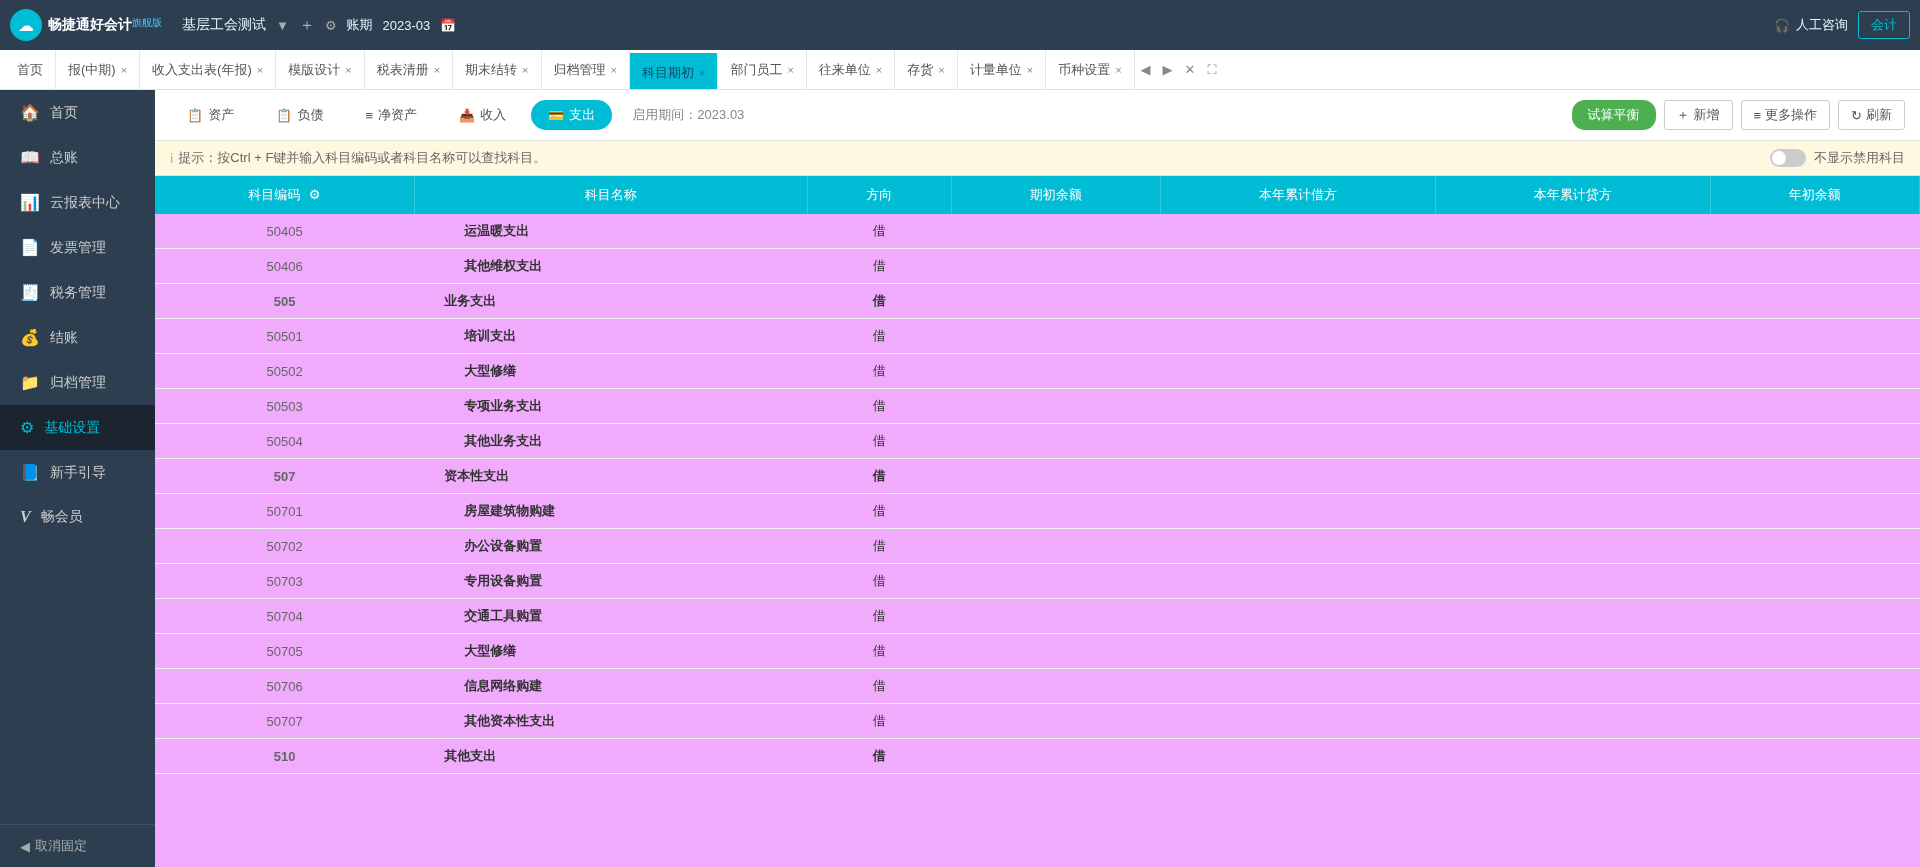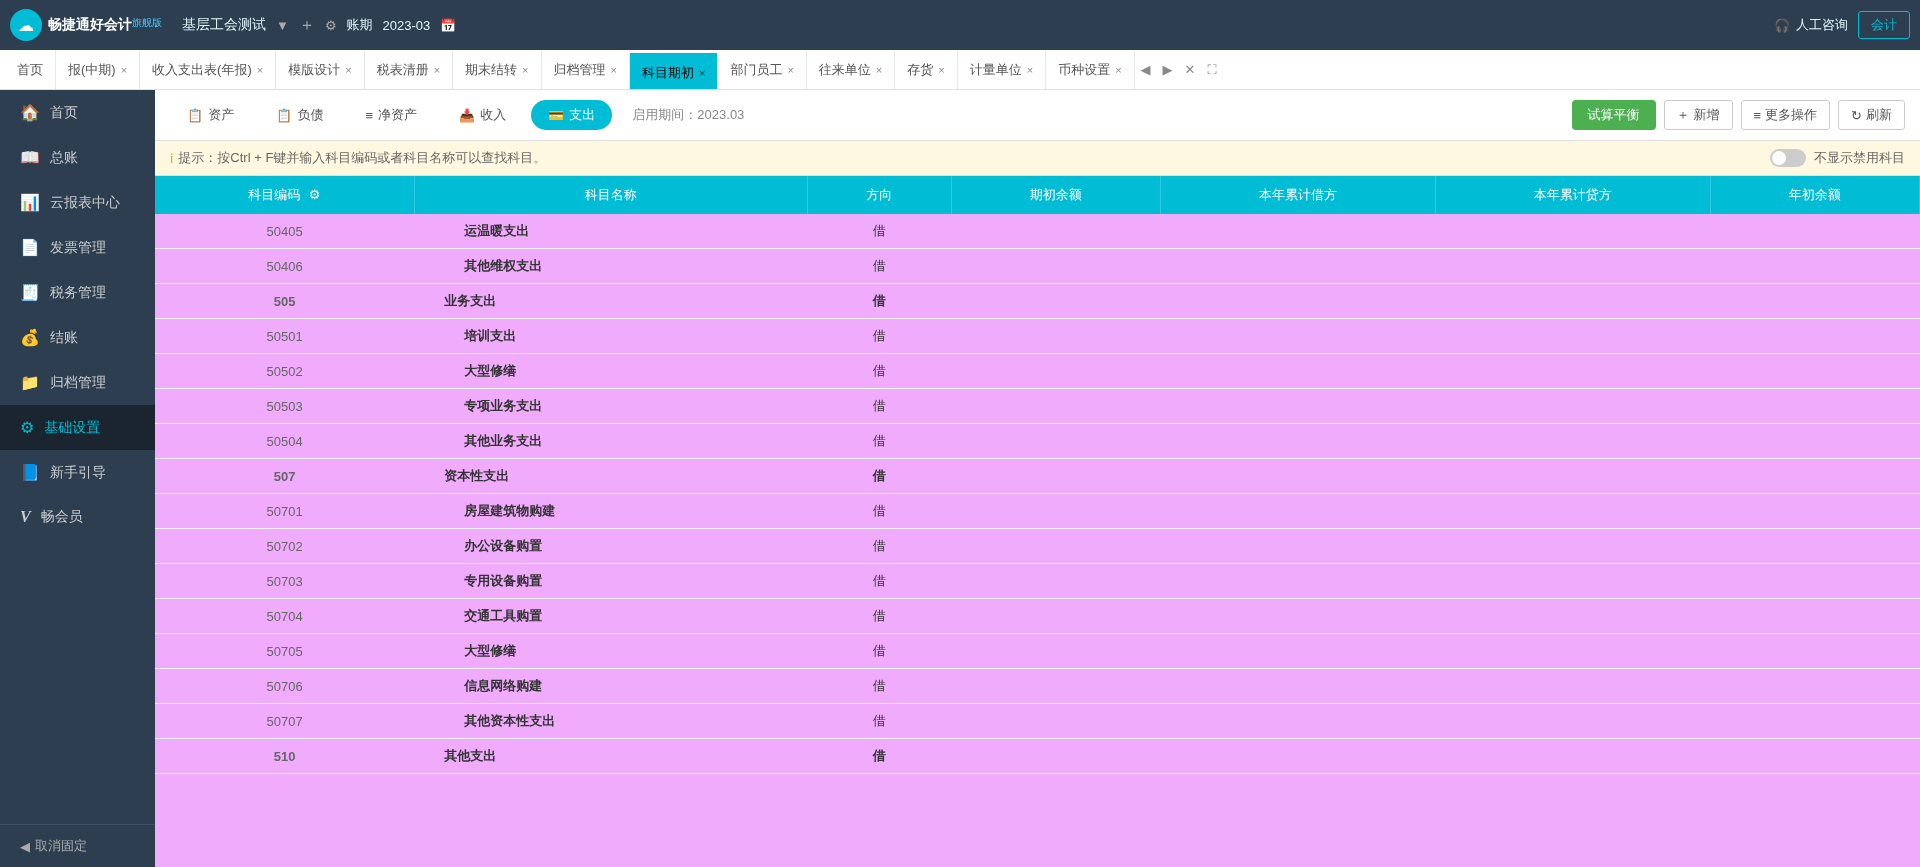--- a/index.html
+++ b/index.html
@@ -24,21 +24,21 @@
       display: flex; align-items: center;
       background: #fff; border-bottom: 1px solid #e0e0e0;
       height: 40px; padding: 0 5px; overflow: hidden;
     }
     .tab-item {
       display: flex; align-items: center; gap: 5px;
       padding: 0 12px; height: 40px; cursor: pointer;
       font-size: 13px; color: #555; border-right: 1px solid #e8e8e8;
       white-space: nowrap;
     }
-    .tab-item.active { background: #00bcd4; color: #000000; margin-top: 6px; }
+    .tab-item.active { background: #00bcd4; color: #0c4a6e; margin-top: 6px; }
     .tab-item .close-btn { font-size: 11px; color: inherit; opacity: 0.7; }
     .tab-nav-btn { padding: 0 6px; cursor: pointer; color: #888; }
     .tab-close-all { padding: 0 6px; cursor: pointer; color: #888; }
     .tab-expand { padding: 0 6px; cursor: pointer; color: #888; }
 
     
     .layout { display: flex; height: calc(867px - 50px - 40px); }
     .sidebar {
       width: 155px; background: #2c3e50; color: #ccc;
       display: flex; flex-direction: column;
@@ -69,21 +69,21 @@
     }
     .sub-tab {
       display: flex; align-items: center; gap: 5px;
       padding: 5px 16px; border-radius: 20px;
       cursor: pointer; font-size: 13px; color: #555;
       border: 1px solid transparent;
     }
     .sub-tab.active { background: #00bcd4; color: white; }
     .period-label { margin-left: 12px; color: #888; font-size: 13px; }
     .toolbar-right { margin-left: auto; display: flex; align-items: center; gap: 8px; }
-    .btn-balance { background: #4caf50; color: white; border: none; padding: 6px 16px; border-radius: 4px; cursor: pointer; font-size: 13px; }
+    .btn-balance { background: #4caf50; color: white; border: none; padding: 6px 16px; border-radius: 13px; cursor: pointer; font-size: 13px; }
     .btn-add { background: transparent; border: 1px solid #ccc; padding: 5px 12px; border-radius: 3px; cursor: pointer; font-size: 13px; color: #555; display: flex; align-items: center; gap: 4px; }
     .btn-more { background: transparent; border: 1px solid #ccc; padding: 5px 12px; border-radius: 3px; cursor: pointer; font-size: 13px; color: #555; display: flex; align-items: center; gap: 4px; }
     .btn-refresh { background: transparent; border: 1px solid #ccc; padding: 5px 12px; border-radius: 3px; cursor: pointer; font-size: 13px; color: #555; display: flex; align-items: center; gap: 4px; }
 
     
     .hint-bar {
       display: flex; align-items: center;
       padding: 8px 15px; background: #fff8e1;
       border-bottom: 1px solid #ffe082; font-size: 13px; color: #666;
     }

